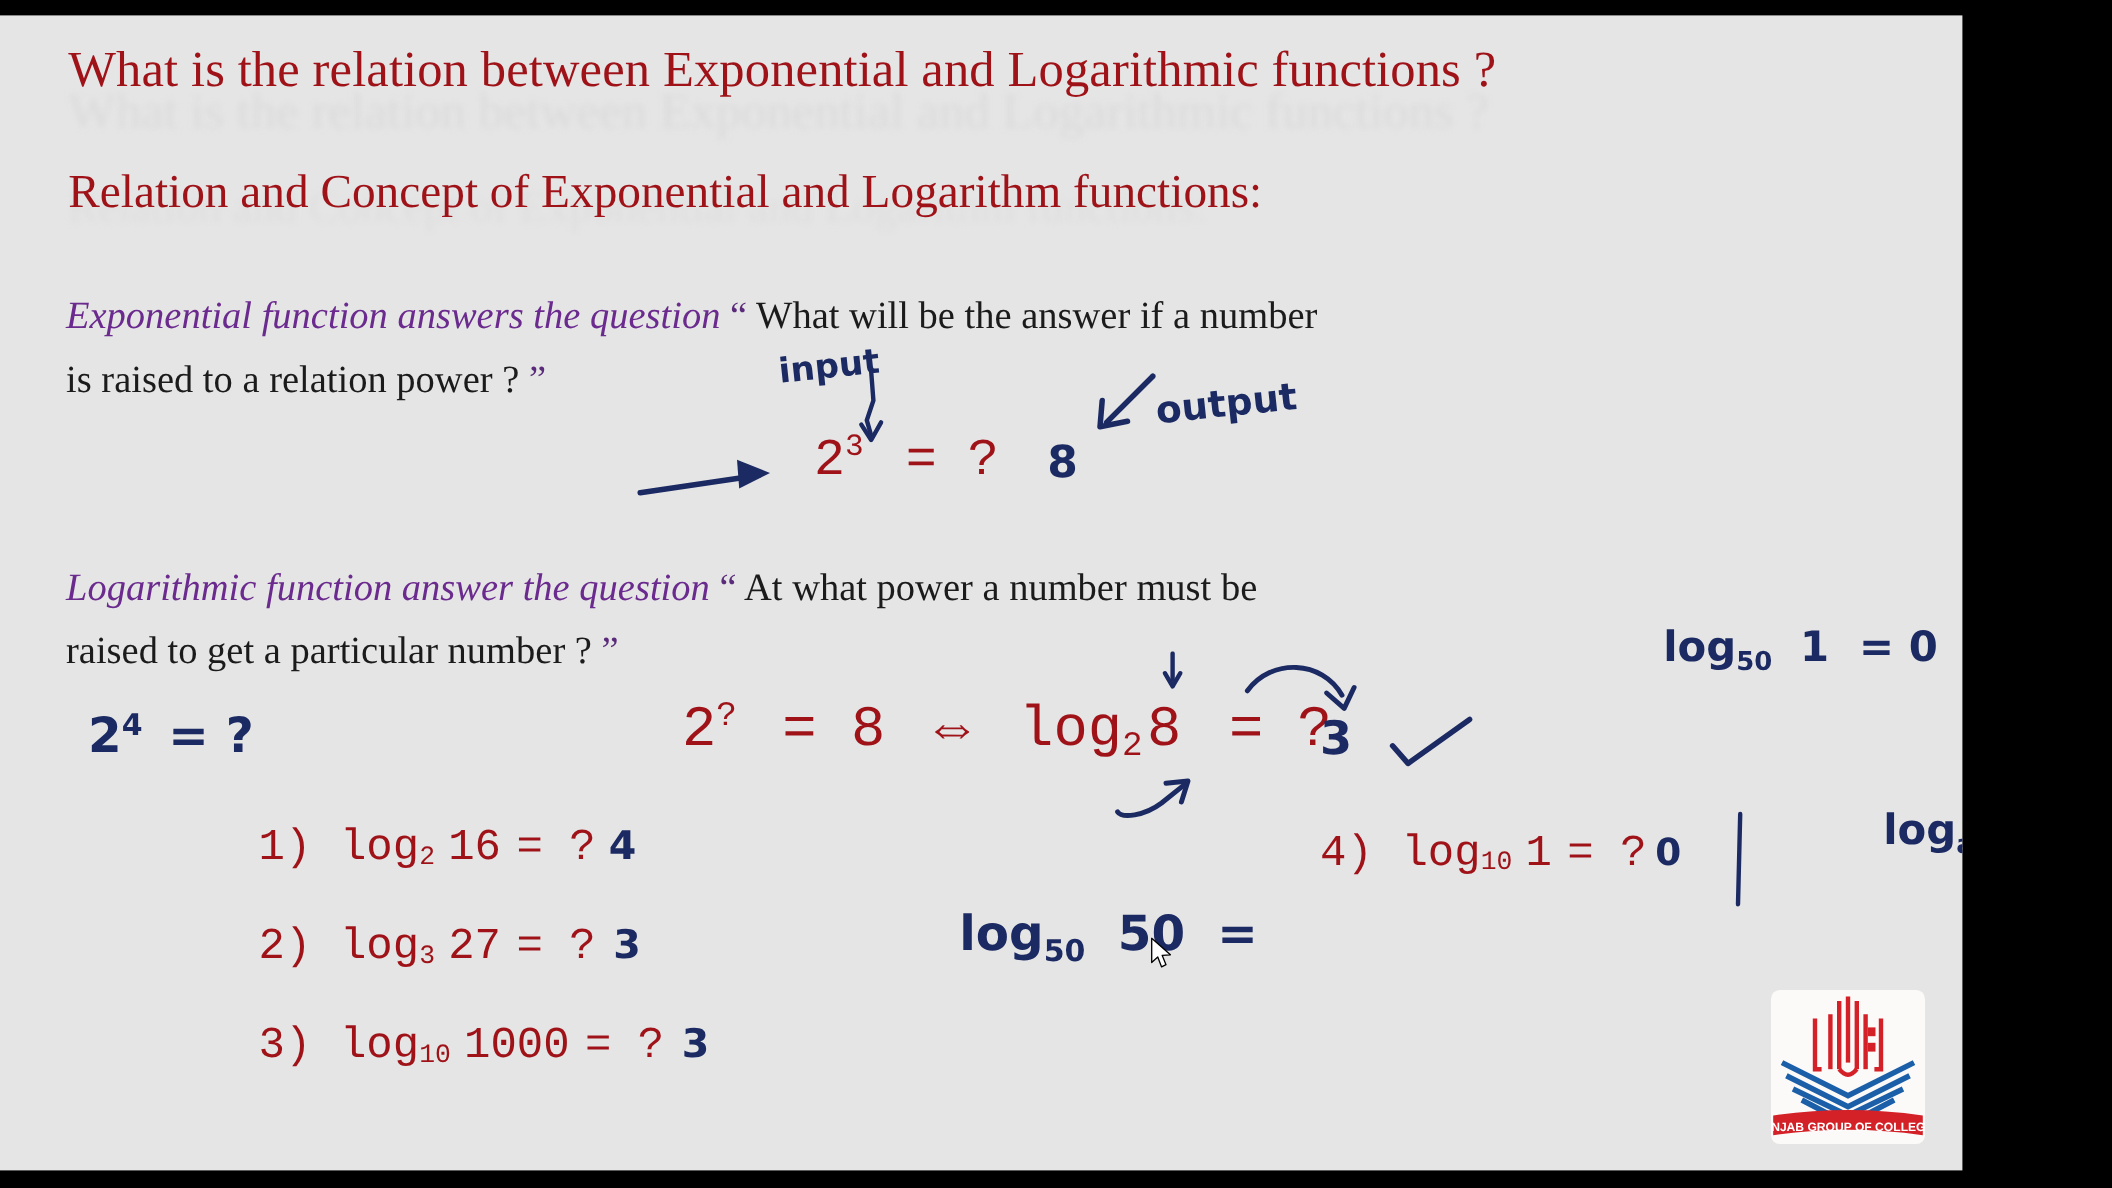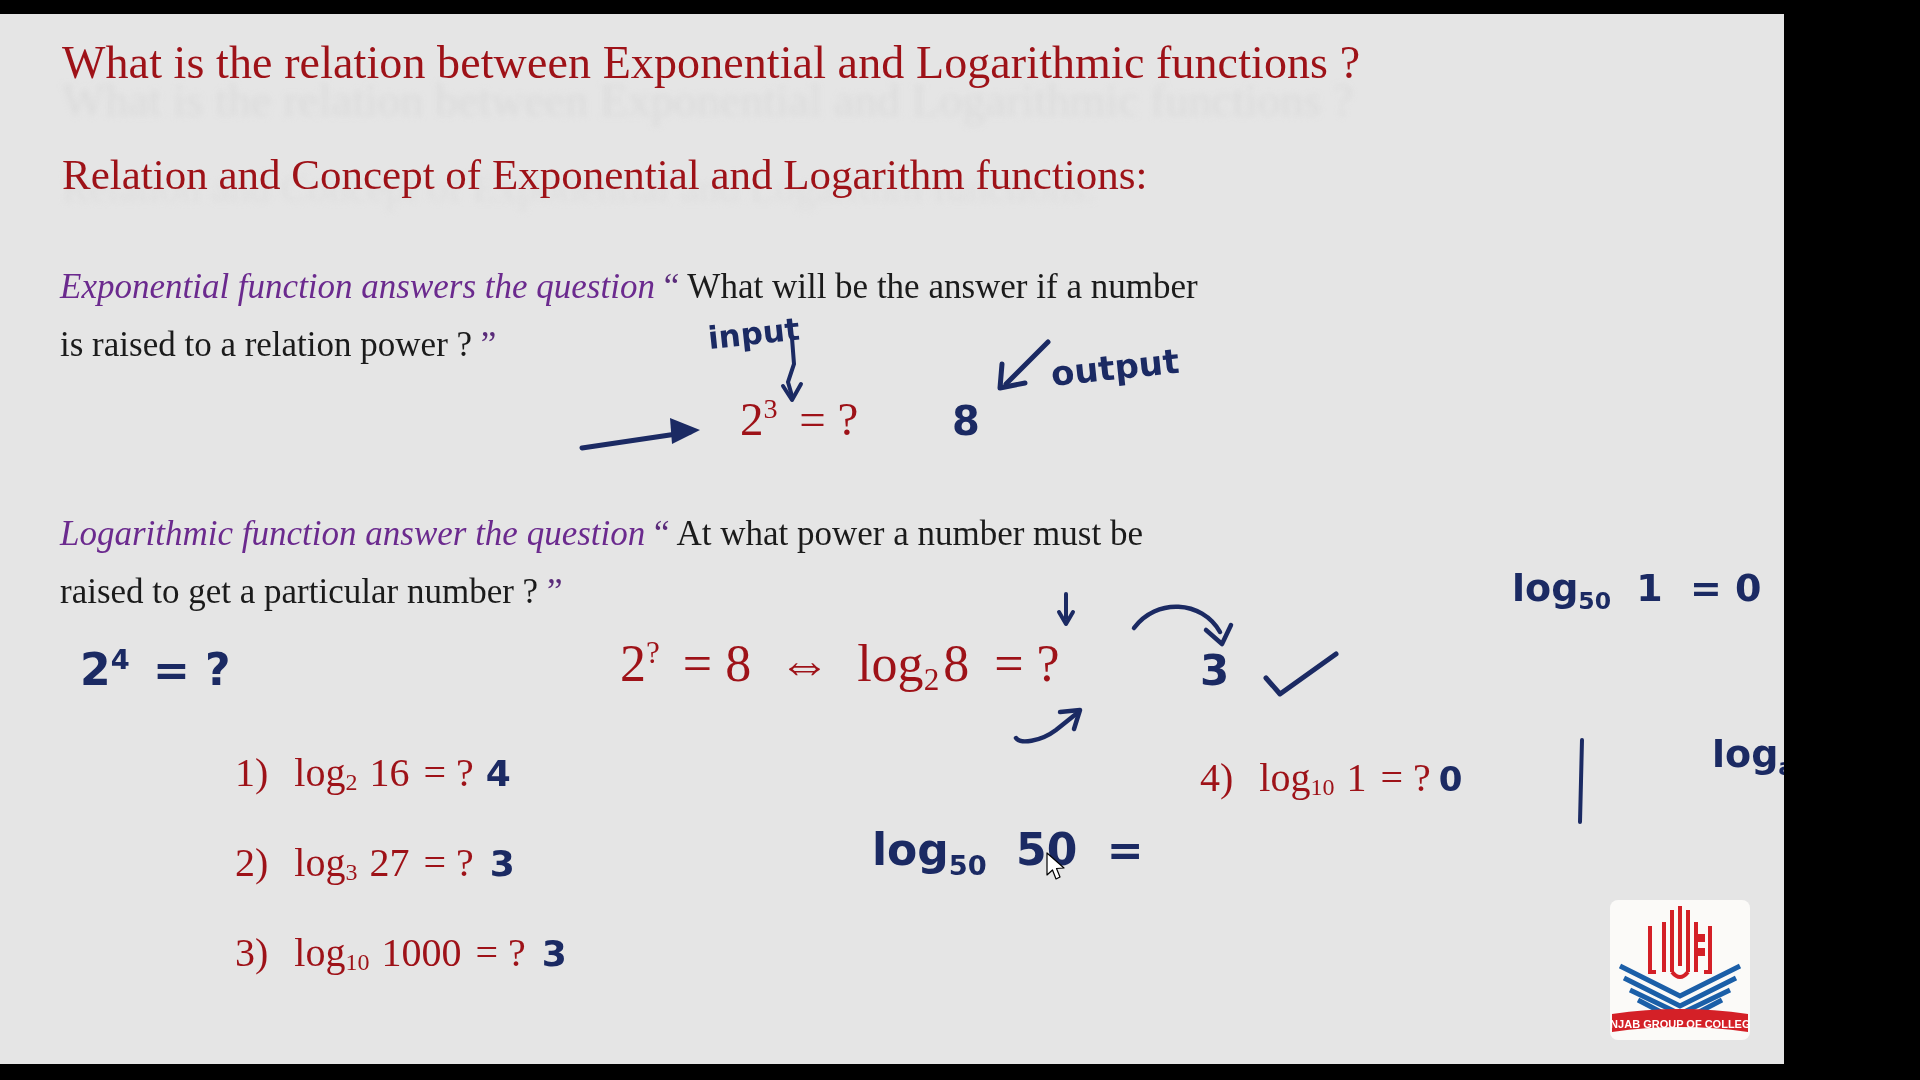--- a/index.html
+++ b/index.html
@@ -35,21 +35,21 @@
   .ghost2{
     left:62px;top:150px;
     font-size:41px;color:#dcdcdc;
     filter:blur(3px);opacity:.75;
   }
   .para{font-size:35px;color:#1b1b1b;line-height:1.42;}
   .hl{color:#6b2a8e;font-style:italic;}
   .q{color:#5a2b7a;}
 
   
-  .eq{color:#9e1218;font-family:Liberation Serif, serif;}
+  .eq{color:#9e1218;font-family:Liberation Mono, monospace;}
   .eq sup{font-size:.6em;vertical-align:super;}
   .eq sub{font-size:.6em;vertical-align:-0.28em;}
 
   
   .hand{
     color:#1b2a63;
     font-family:"DejaVu Sans",sans-serif;
     font-weight:600;
   }
   .hand.it{transform:rotate(-6deg);transform-origin:left bottom;}

